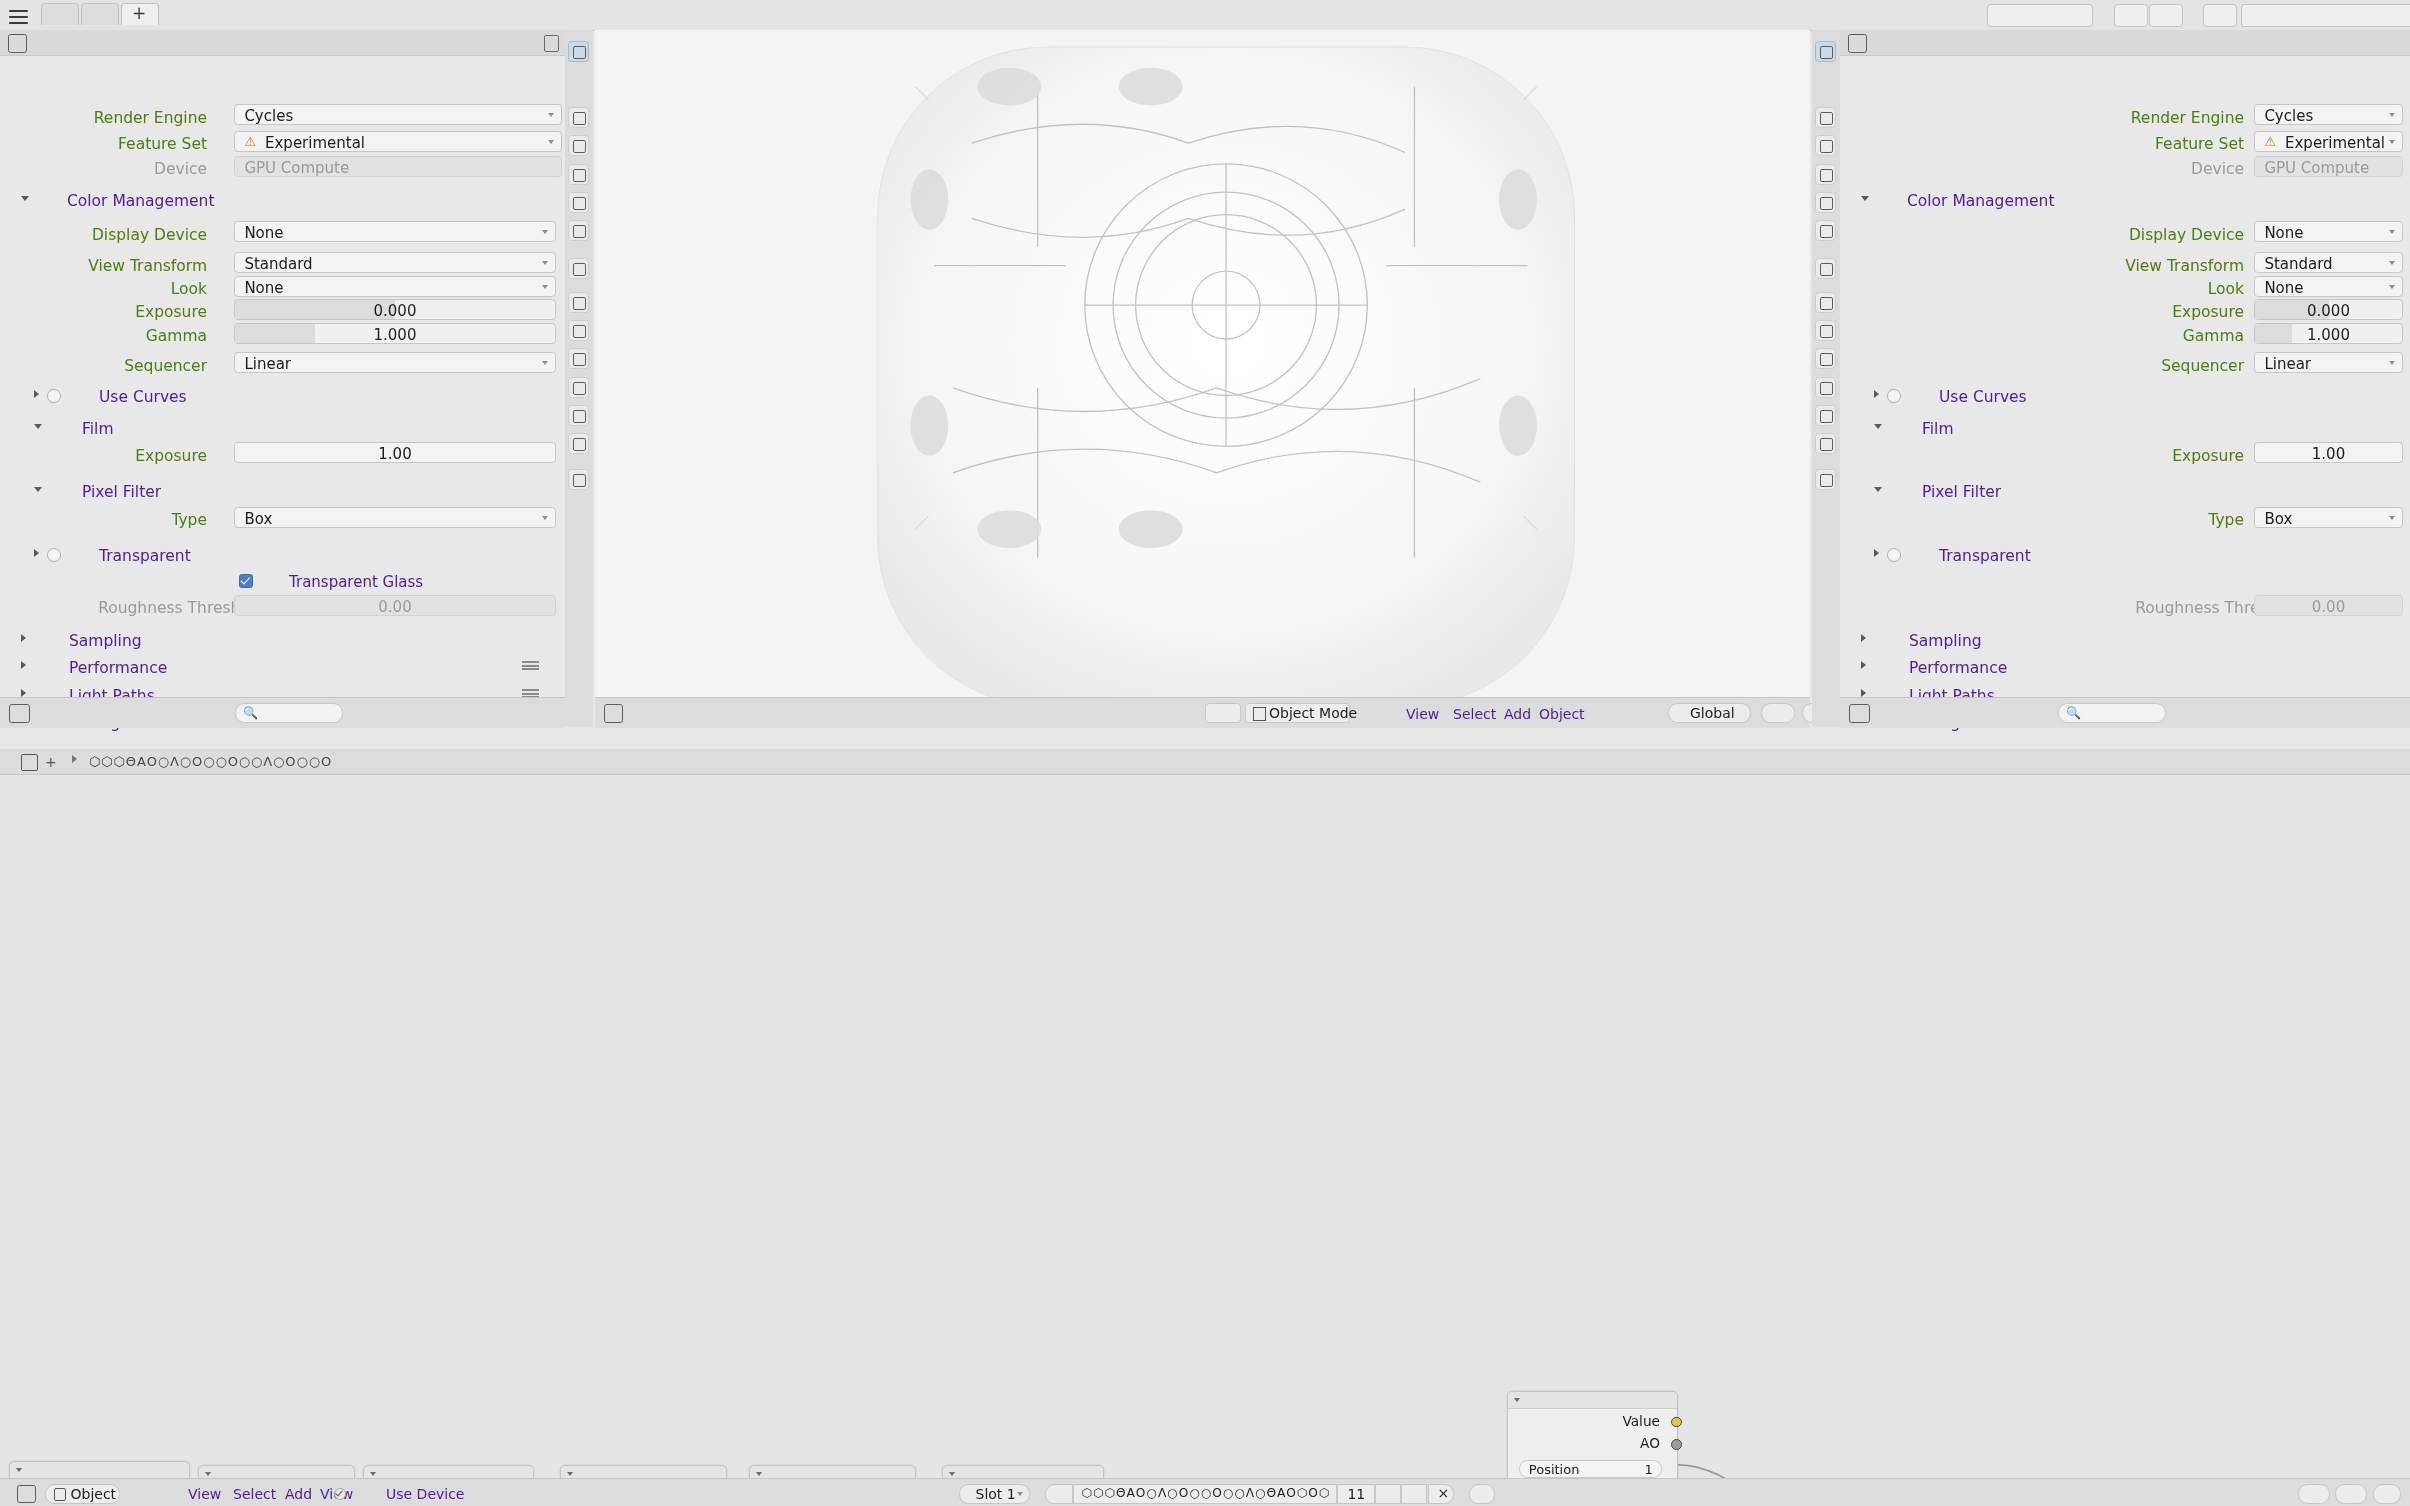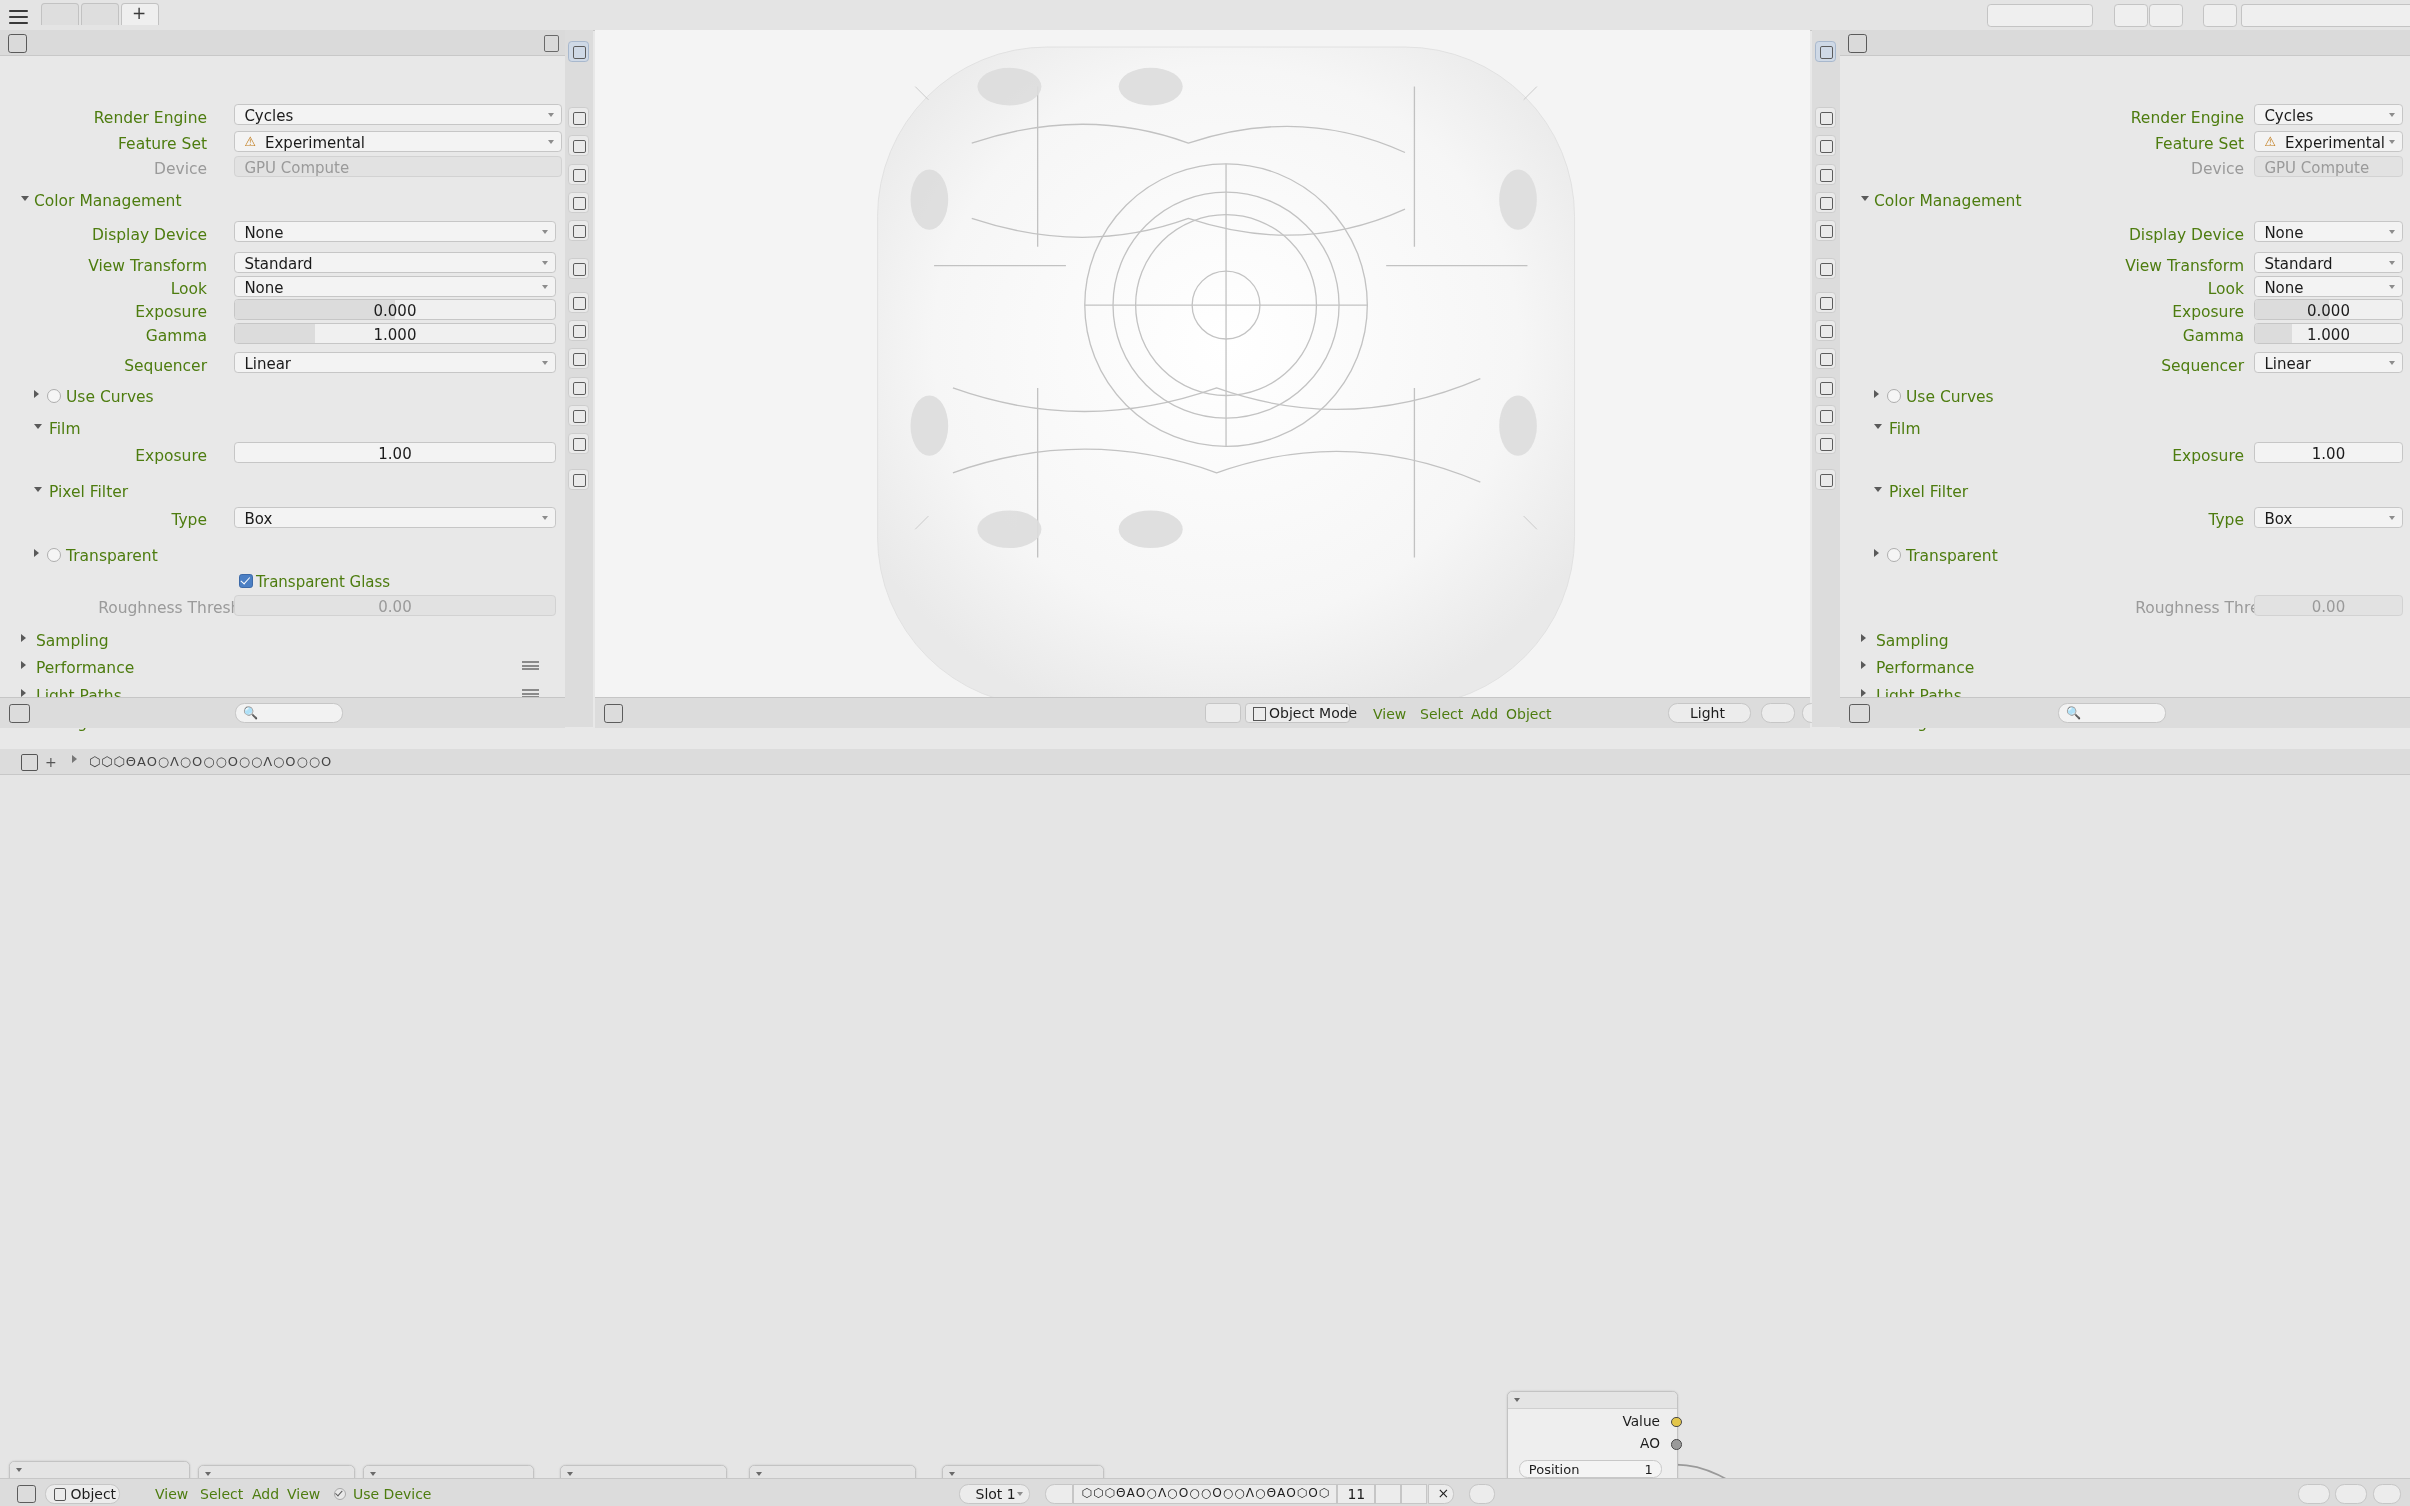--- a/index.html
+++ b/index.html
@@ -27,21 +27,21 @@
   .hdrbar{position:absolute;background:#dadada;border-bottom:0.9px solid #c8c8c8;}
   .lbl{position:absolute;text-align:right;font-size:15.5px;color:#4d7c0f;white-space:nowrap;}
   .fld{position:absolute;height:21px;background:#f3f3f3;border:0.9px solid #c6c6c6;border-radius:3.8px;font-size:15px;color:#1b1b1b;box-sizing:border-box;}
   .fld .txt{position:absolute;left:9.4px;top:1.9px;}
   .fld .ctr{position:absolute;left:0;right:0;top:1.9px;text-align:center;}
   .fld.dim{background:#e2e2e2;color:#9a9a9a;border-color:#d2d2d2;}
   .fld .arrow{position:absolute;right:6.6px;top:7.5px;width:0;height:0;border-left:3.8px solid transparent;border-right:3.8px solid transparent;border-top:4.7px solid #8c8c8c;}
   .slider{position:absolute;height:21px;background:#f0f0f0;border:0.9px solid #c6c6c6;border-radius:3.8px;overflow:hidden;box-sizing:border-box;}
   .slider .fill{position:absolute;left:0;top:0;bottom:0;background:#dcdcdc;}
   .slider .ctr{position:absolute;left:0;right:0;top:1.9px;text-align:center;font-size:15px;}
-  .sec{position:absolute;font-size:15.5px;color:#4d7c0f;}
+  .sec{position:absolute;font-size:15.5px;color:#4c1d95;margin-left:33px;}
   .tri{position:absolute;width:0;height:0;border-left:4.7px solid transparent;border-right:4.7px solid transparent;border-top:5.6px solid #5a5a5a;}
   .tri.r{border-left:5.6px solid #5a5a5a;border-top:4.7px solid transparent;border-bottom:4.7px solid transparent;border-right:none;}
   .cb{position:absolute;width:12.2px;height:12.2px;border:0.9px solid #aeaeae;background:#f5f5f5;border-radius:2.8px;}
   .cb.on{background:#4b7fc4;border-color:#3d6aa8;}
   .cb.on:after{content:"";position:absolute;left:2.8px;top:0px;width:3.8px;height:7.5px;border:solid #fff;border-width:0 1.9px 1.9px 0;transform:rotate(42deg);}
   .radio{position:absolute;width:12.2px;height:12.2px;border:0.9px solid #aeaeae;background:#f5f5f5;border-radius:50%;}
   .warn{position:absolute;color:#c07a18;font-size:13px;}
 
   
   .iconcol{position:absolute;width:26px;background:#dcdcdc;}
@@ -313,21 +313,21 @@
     <div class="sbtn" style="left:610px;top:4.7px;width:36px;"></div>
     <div class="sbtn" style="left:650px;top:4.7px;width:105px;">
       <span class="t" style="left:23px;">Object Mode</span>
       <span style="position:absolute;left:6.6px;top:3.8px;width:11.3px;height:11.3px;border:1.4px solid #555;"></span>
     </div>
     <div class="sec" style="left:778px;top:7.5px;font-size:14px;">View</div>
     <div class="sec" style="left:825px;top:7.5px;font-size:14px;">Select</div>
     <div class="sec" style="left:876px;top:7.5px;font-size:14px;">Add</div>
     <div class="sec" style="left:911px;top:7.5px;font-size:14px;">Object</div>
     <div class="sbtn" style="left:1073px;top:4.7px;width:83px;border-radius:9.4px;">
-      <span class="t" style="left:21px;">Light</span>
+      <span class="t" style="left:21px;">Global</span>
     </div>
     <div class="sbtn" style="left:1166px;top:4.7px;width:34px;border-radius:9.4px;"></div>
     <div class="sbtn" style="left:1207px;top:4.7px;width:58px;border-radius:9.4px;"></div>
     <div class="sbtn" style="left:1269px;top:4.7px;width:28px;border-radius:9.4px;"></div>
     <div class="sbtn" style="left:1298px;top:4.7px;width:28px;border-radius:9.4px;"></div>
     <div class="sbtn" style="left:1514px;top:4.7px;width:28px;border-radius:9.4px;"></div>
     <div class="sbtn" style="left:1554px;top:4.7px;width:41px;border-radius:9.4px;"></div>
     <div class="sbtn" style="left:1601px;top:4.7px;width:41px;border-radius:9.4px;"></div>
     <div class="sbtn" style="left:1648px;top:4.7px;width:115px;border-radius:9.4px;"></div>
     <div class="sbtn" style="left:1778px;top:4.7px;width:24.5px;border-radius:3.8px;"></div>

